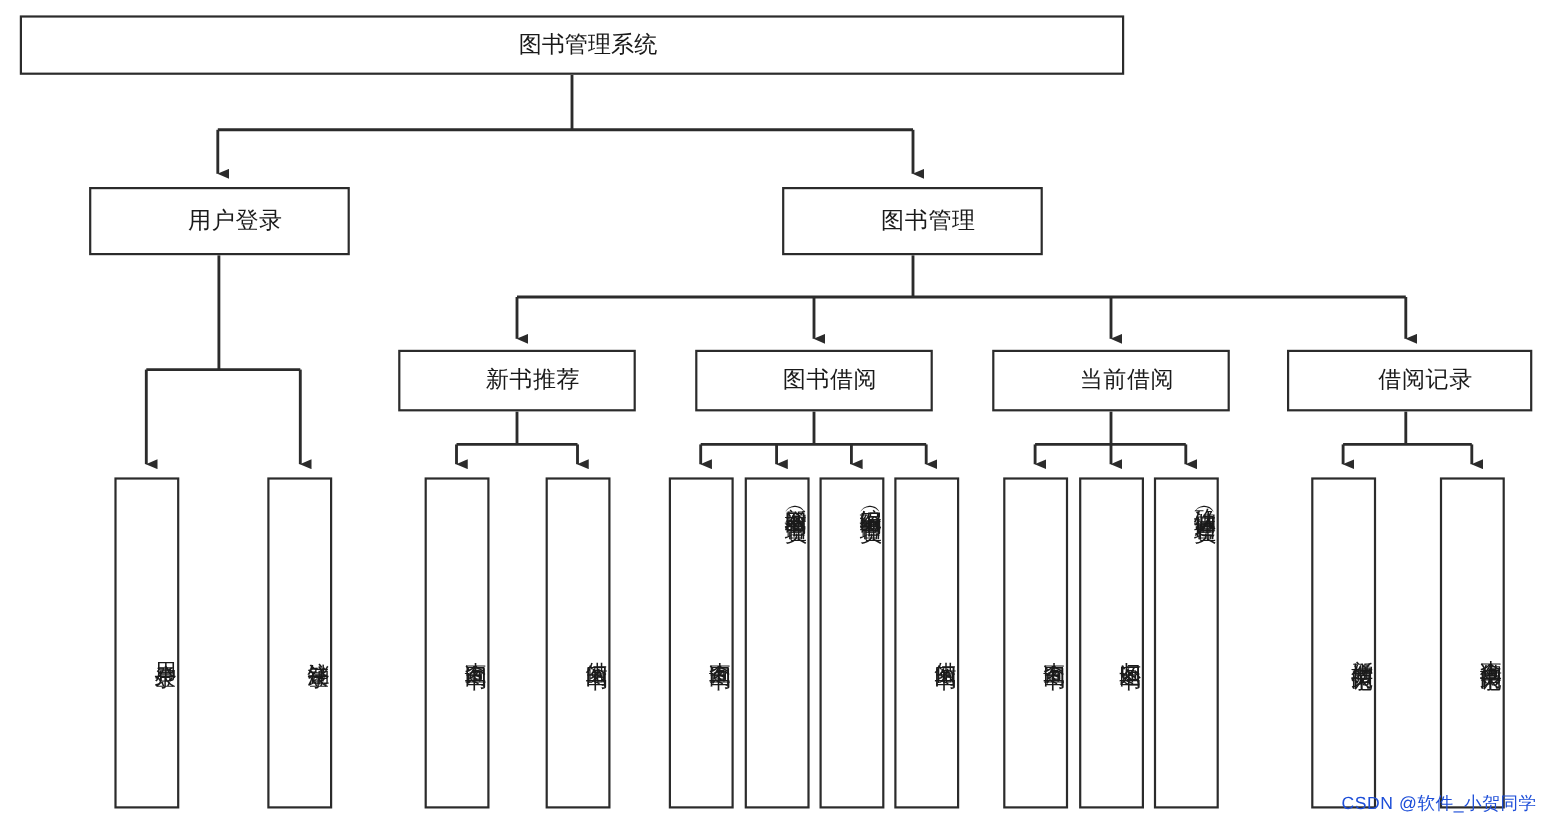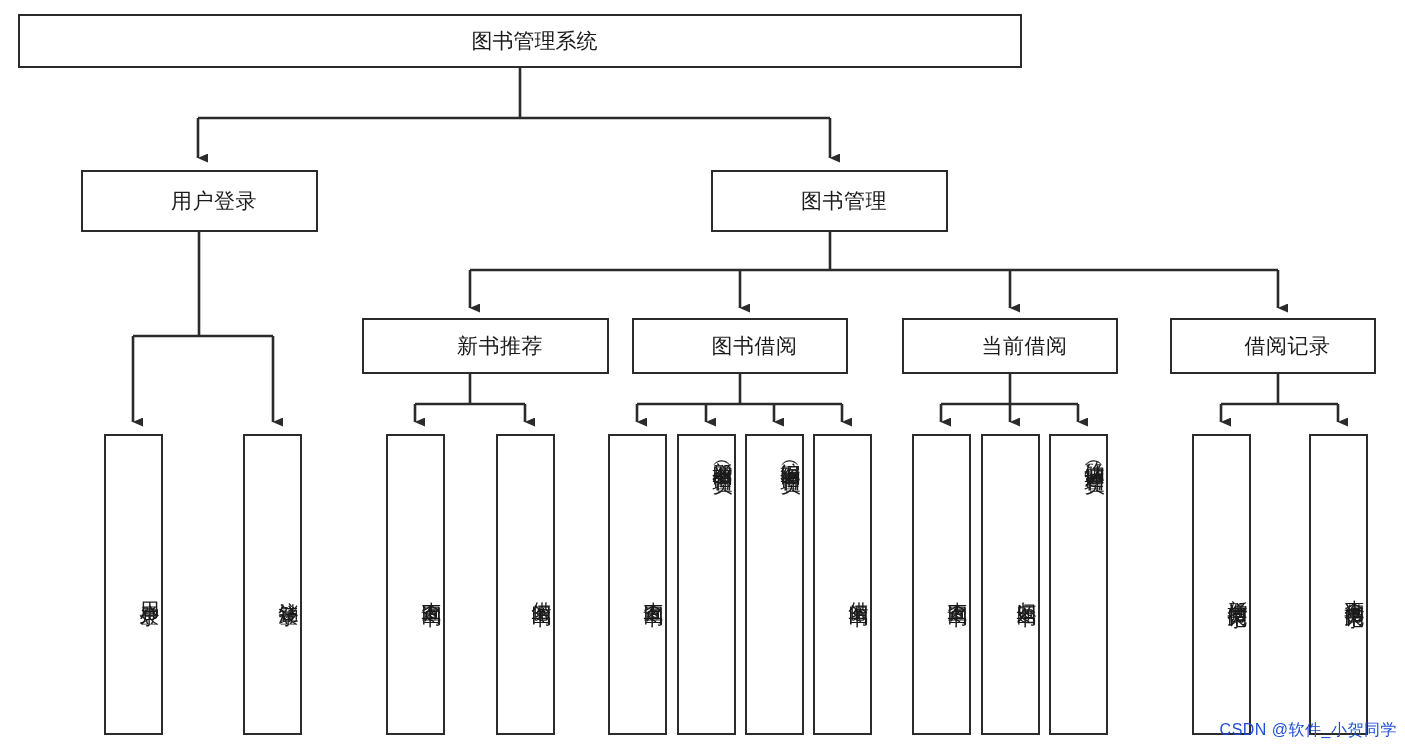--- a/index.html
+++ b/index.html
@@ -130,30 +130,30 @@
     <span>图书管理系统</span>
   </div>
 
   <div class="node node-h" style="left:81px; top:170px; width:237px; height:62px;">
     <span>用户登录</span>
   </div>
   <div class="node node-h" style="left:711px; top:170px; width:237px; height:62px;align-items:center;">
     <span>图书管理</span>
   </div>
 
-  <div class="node node-h" style="left:362px; top:318px; width:247px; height:56px;">
+  <div class="node node-h" style="left:362px; top:318px; width:216px; height:56px;">
     <span>新书推荐</span>
   </div>
   <div class="node node-h" style="left:632px; top:318px; width:216px; height:56px;">
     <span>图书借阅</span>
   </div>
   <div class="node node-h" style="left:902px; top:318px; width:216px; height:56px;">
     <span>当前借阅</span>
   </div>
-  <div class="node node-h" style="left:1170px; top:318px; width:206px; height:56px;justify-content:center;">
+  <div class="node node-h" style="left:1170px; top:318px; width:223px; height:56px;justify-content:center;">
     <span>借阅记录</span>
   </div>
 
   <div class="node node-v" style="left:104px; top:434px; width:59px; height:301px;">
     <span>用户登录</span>
   </div>
   <div class="node node-v" style="left:243px; top:434px; width:59px; height:301px;">
     <span>注销登录</span>
   </div>
 

